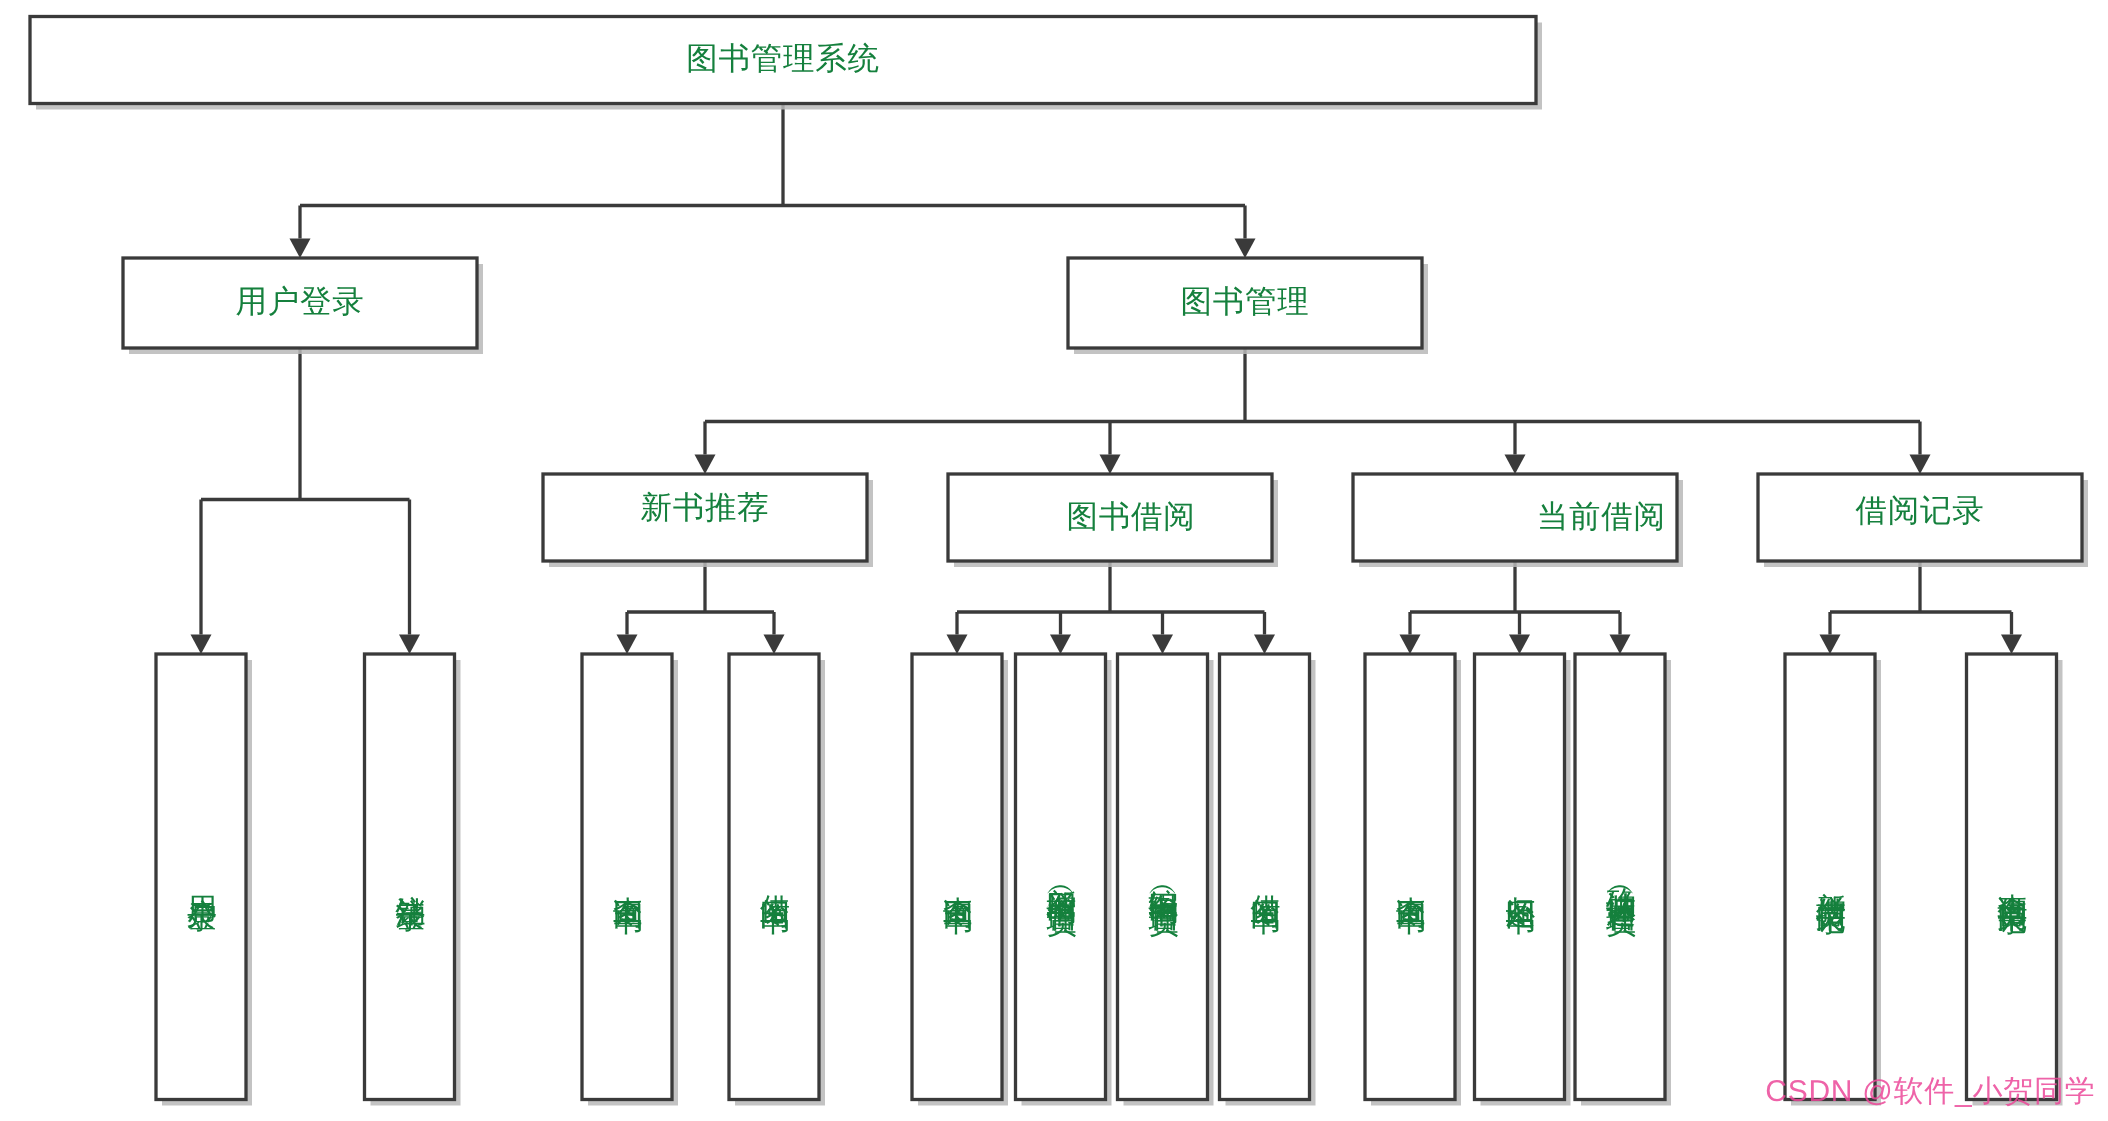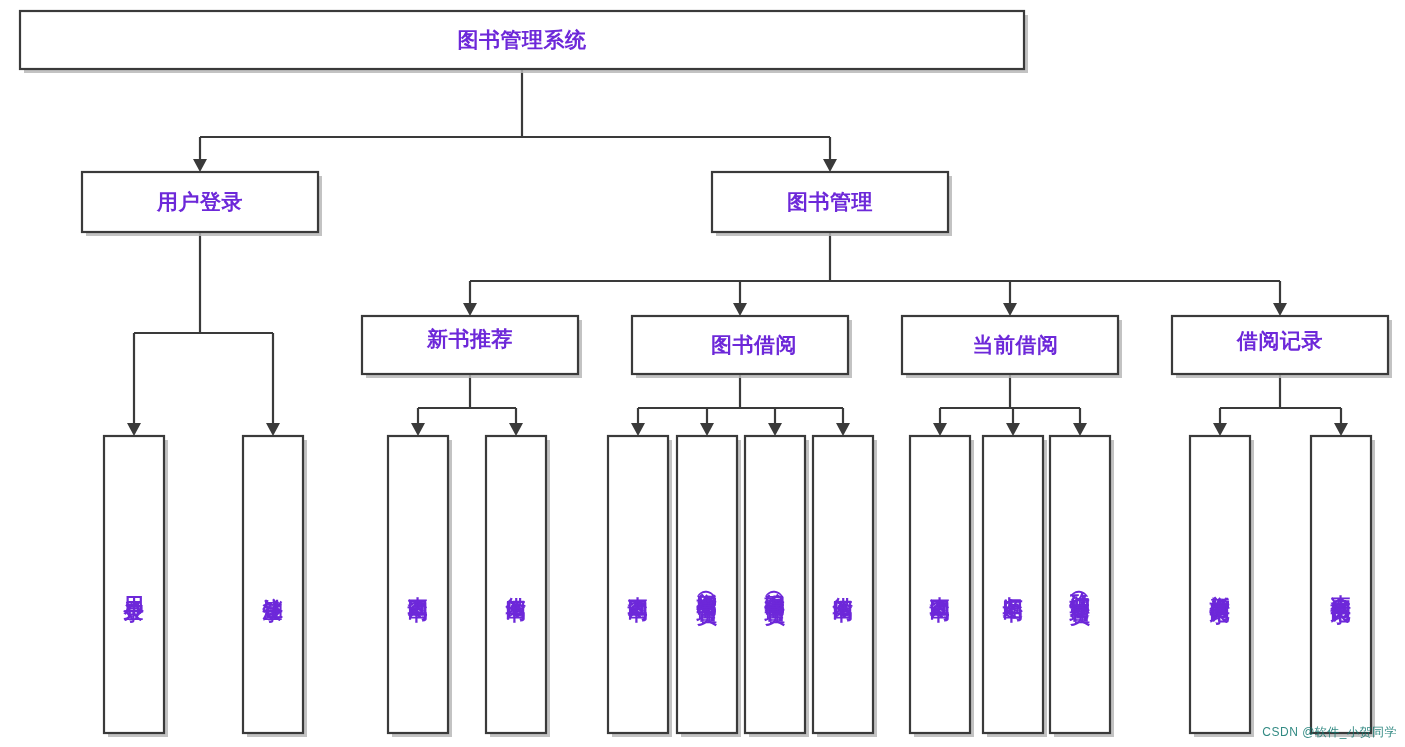--- a/index.html
+++ b/index.html
@@ -42,48 +42,47 @@
     stroke-linecap: butt;
   }
   .arrow-head {
     fill: #3a3a3a;
   }
   .node-label {
     position: absolute;
     display: flex;
     align-items: center;
     justify-content: center;
-    color: #6d28d9;
+    color: #15803d;
     font-family: "Liberation Sans", "DejaVu Sans", sans-serif;
     font-size: 21px;
     line-height: 1.12;
     letter-spacing: 0.5px;
     box-sizing: border-box;
     pointer-events: none;
     white-space: nowrap;
-    font-weight: bold;
   }
   .node-label.vertical {
     writing-mode: vertical-rl;
     text-orientation: upright;
     font-size: 20px;
     letter-spacing: 2px;
     white-space: normal;
   }
   .hit-area {
     position: absolute;
     box-sizing: border-box;
     cursor: default;
   }
   .watermark {
     position: absolute;
     right: 8px;
     bottom: 6px;
-    color: #0f766e;
-    font-size: 12px;
+    color: #ec4899;
+    font-size: 20px;
     font-family: "Liberation Sans", "DejaVu Sans", sans-serif;
     letter-spacing: 0.5px;
     opacity: 0.85;
     white-space: nowrap;
   }
 </style>
 </head>
 <body>
 
 <div id="diagram-root">
@@ -194,21 +193,21 @@
         <rect x="1311" y="436" width="60" height="297" class="node-box"></rect>
       </g>
   </svg>
 
   <div id="labels-layer">
       <div class="node-label" style="left: 20px; top: 11px; width: 1004px; height: 58px;">图书管理系统</div>
       <div class="node-label" style="left: 82px; top: 172px; width: 236px; height: 60px;">用户登录</div>
       <div class="node-label" style="left: 712px; top: 172px; width: 236px; height: 60px;">图书管理</div>
       <div class="node-label" style="left: 362px; top: 316px; width: 216px; height: 46px;">新书推荐</div>
       <div class="node-label" style="left: 632px; top: 316px; width: 244px; height: 58px;">图书借阅</div>
-      <div class="node-label" style="left: 902px; top: 316px; width: 227px; height: 58px;">当前借阅</div>
+      <div class="node-label" style="left: 954px; top: 316px; width: 227px; height: 58px;">当前借阅</div>
       <div class="node-label" style="left: 1172px; top: 316px; width: 216px; height: 50px;">借阅记录</div>
       <div class="node-label vertical" style="left: 104px; top: 436px; width: 60px; height: 297px;">用户登录</div>
       <div class="node-label vertical" style="left: 243px; top: 436px; width: 60px; height: 297px;">注销登录</div>
       <div class="node-label vertical" style="left: 388px; top: 436px; width: 60px; height: 297px;">查询图书</div>
       <div class="node-label vertical" style="left: 486px; top: 436px; width: 60px; height: 297px;">借阅图书</div>
       <div class="node-label vertical" style="left: 608px; top: 436px; width: 60px; height: 297px;">查询图书</div>
       <div class="node-label vertical" style="left: 677px; top: 436px; width: 60px; height: 297px;">新增图书（管理员）</div>
       <div class="node-label vertical" style="left: 745px; top: 436px; width: 60px; height: 297px;">编辑图书（管理员）</div>
       <div class="node-label vertical" style="left: 813px; top: 436px; width: 60px; height: 297px;">借阅图书</div>
       <div class="node-label vertical" style="left: 910px; top: 436px; width: 60px; height: 297px;">查询图书</div>

